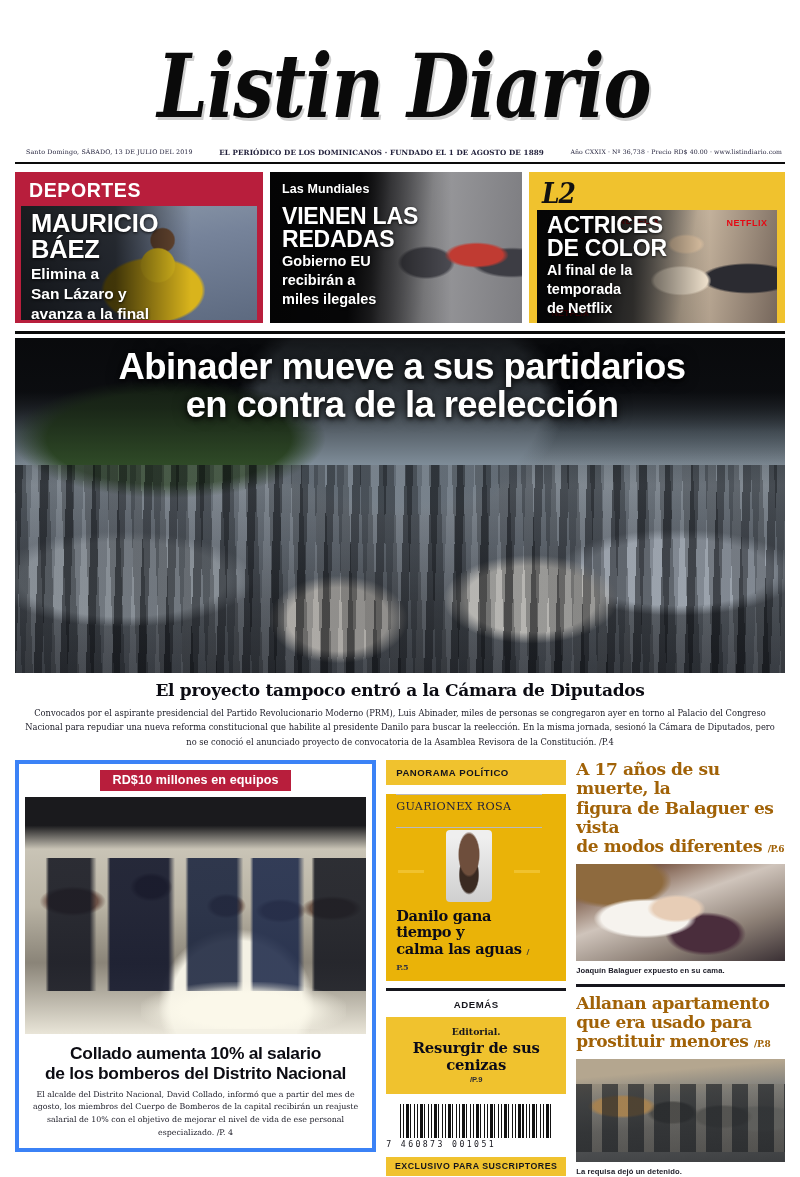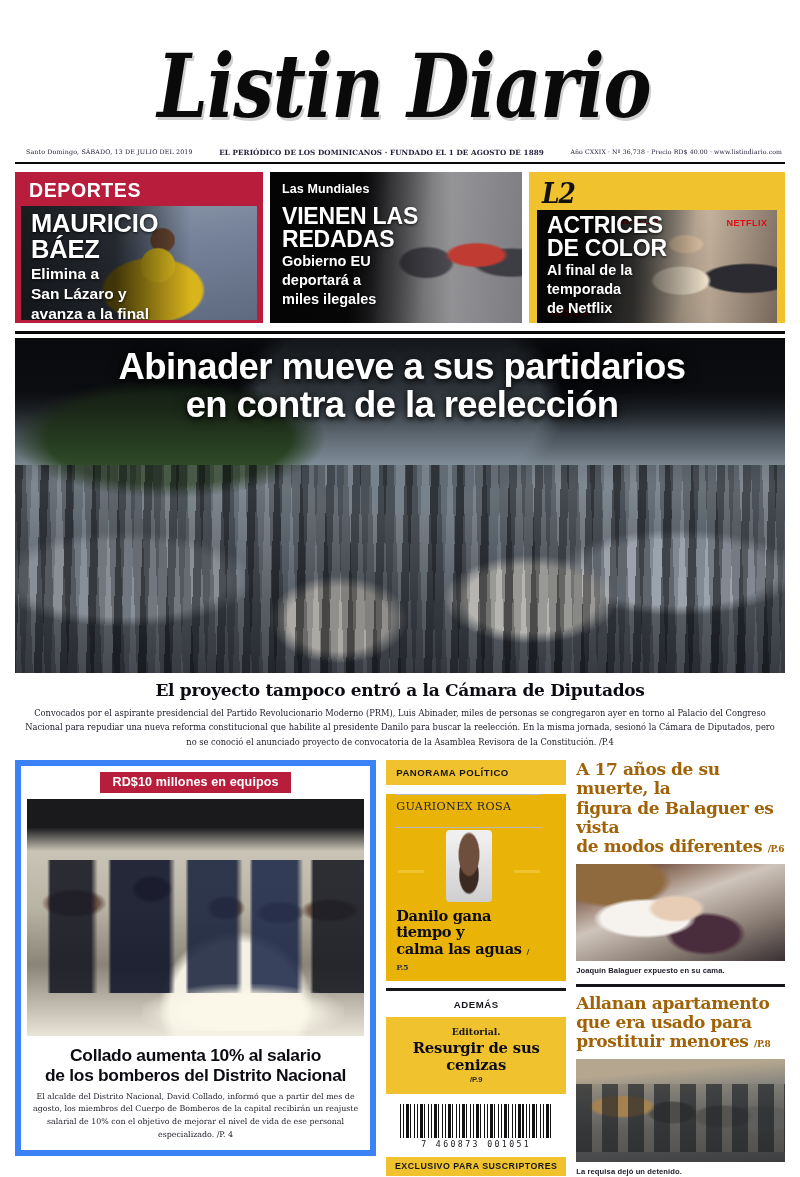--- a/index.html
+++ b/index.html
@@ -166,21 +166,21 @@
   }
 
   
   .bottom {
     display:flex; margin: 10px 15px 0 15px; gap: 10px;
   }
   .col-left   { width: 365px; }
   .col-mid    { width: 182px; }
   .col-right  { width: 211px; }
 
-  .left-card { border: 6px solid #3b82f6; padding: 6px; }
+  .left-card { border: 4px solid #3b82f6; padding: 6px; }
   .badge-wrap { text-align:center; margin-bottom: 6px; }
   .badge-red {
     display:inline-block; background:#b81e3c; color:#fff;
     font-size: 12.6px; font-weight: 800; letter-spacing:.1px;
     padding: 3px 12px 4px 12px;
   }
   .ph-firefighters {
     height: 237px; position:relative; overflow:hidden;
     background:
       radial-gradient(ellipse at 14% 44%, #6d5247 0 6%, rgba(109,82,71,0) 8%),
@@ -258,21 +258,21 @@
   .edit-box {
     background:#f0c22e; text-align:center; padding: 9px 6px 10px 6px;
   }
   .edit-kicker { font-family:"DejaVu Serif", serif; font-weight:800; font-size: 9.3px; color:#15151c; }
   .edit-head {
     font-family:"DejaVu Serif", serif; font-weight:900; font-size: 14.8px;
     color:#0b0b18; margin-top: 2px; letter-spacing:-.2px;
   }
   .edit-pg { font-size: 7.6px; font-weight:700; color:#2a2a34; margin-top: 2px; }
 
-  .barcode-wrap { margin-top: 10px; text-align:center; }
+  .barcode-wrap { margin-top: 10px; }
   .barcode {
     height: 34px; margin: 0 14px;
     background: repeating-linear-gradient(90deg,
       #111 0 1.5px, #fff 1.5px 3px, #111 3px 4px, #fff 4px 6.5px,
       #111 6.5px 9px, #fff 9px 10.5px, #111 10.5px 11.5px, #fff 11.5px 14px);
   }
   .barcode-num {
     font-family:"DejaVu Sans Mono", monospace; font-size: 8.2px;
     letter-spacing: 2.4px; color:#15151c; margin-top: 1px;
   }
@@ -350,21 +350,21 @@
 
     <div class="teaser t-mundiales">
       <div class="t-photo">
         <div class="ph ph-raids"></div>
         <div class="t-overlay"></div>
         <div class="t-text">
           <div class="t-kick-small">Las Mundiales</div>
           <div class="t-head t-head-lg">VIENEN LAS</div>
           <div class="t-head t-head-lg">REDADAS</div>
           <div class="t-sub t-sub-sm">Gobierno EU</div>
-          <div class="t-sub t-sub-sm">deportará a</div>
+          <div class="t-sub t-sub-sm">recibirán a</div>
           <div class="t-sub t-sub-sm">miles ilegales</div>
         </div>
       </div>
     </div>
 
     <div class="teaser t-l2">
       <div class="t-l2-logo">L2</div>
       <div class="t-photo">
         <div class="ph ph-actrices"></div>
         <div class="ph-netflix-1">NETFLIX</div>

